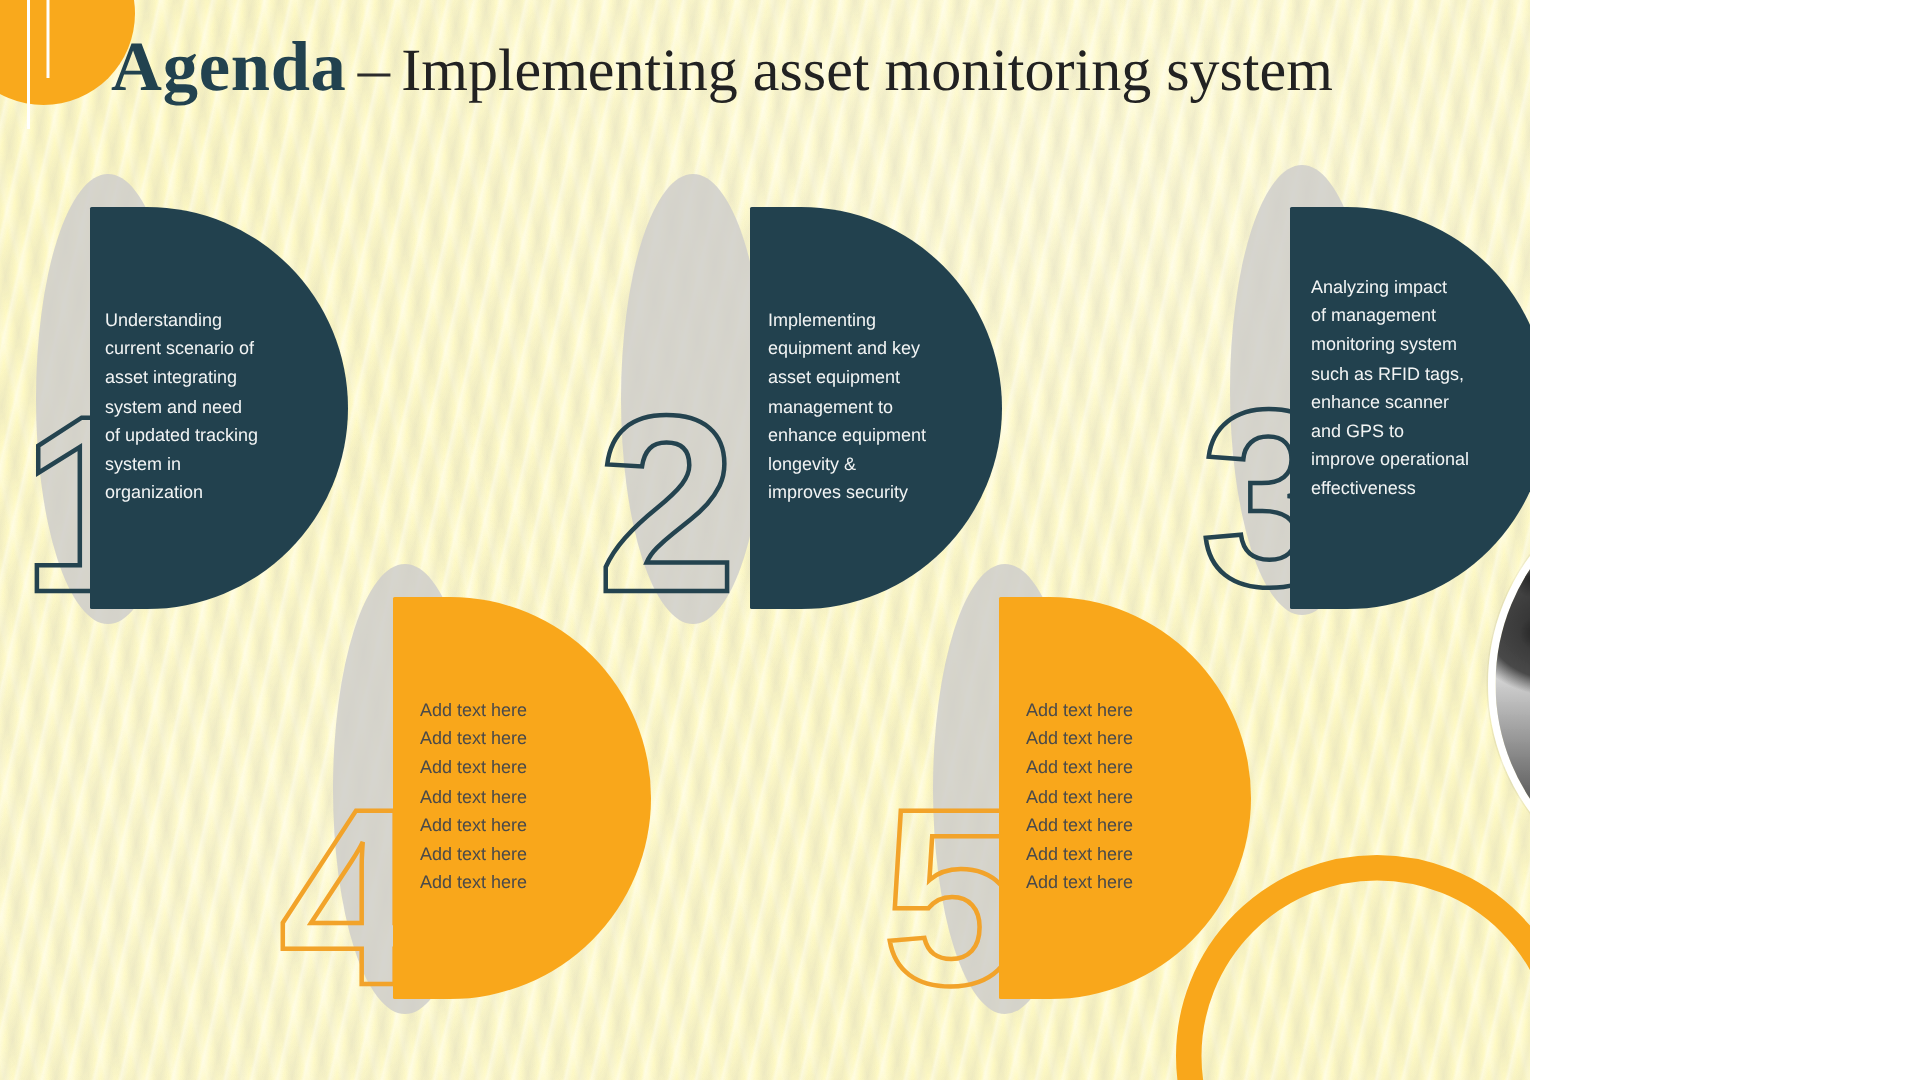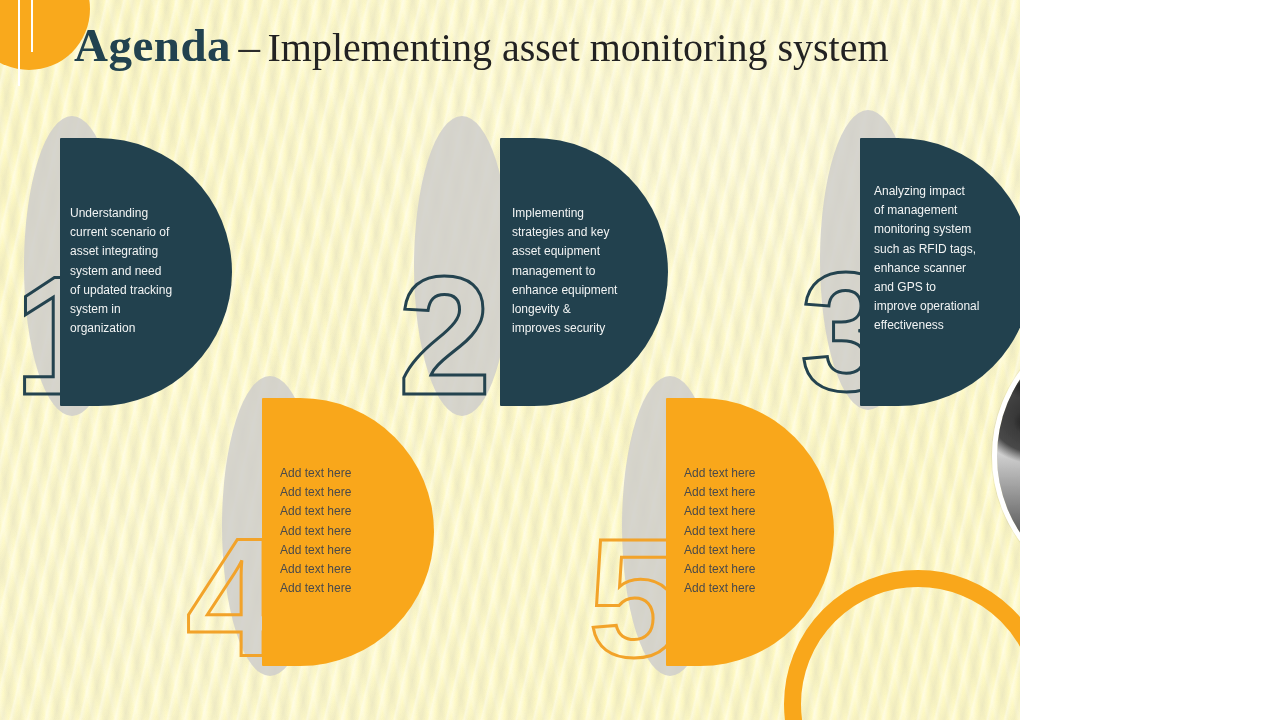--- a/index.html
+++ b/index.html
@@ -254,21 +254,21 @@
       <span class="ln">of updated tracking</span>
       <span class="ln">system  in</span>
       <span class="ln">organization</span>
     </div>
   </div>
 
   <div class="big-num dark" style="left:398px; top:252px;">2</div>
   <div class="halfcard dark" style="left:480px; top:138px; width:168px; height:268px;margin-left:20px;">
     <div class="body" style="left:12px; top:66px;">
       <span class="ln">Implementing</span>
-      <span class="ln">strategies and key</span>
+      <span class="ln">equipment and key</span>
       <span class="ln">asset equipment</span>
       <span class="ln">management to</span>
       <span class="ln">enhance  equipment</span>
       <span class="ln">longevity  &amp;</span>
       <span class="ln">improves security</span>
     </div>
   </div>
 
   <div class="big-num dark" style="left:800px; top:248px;">3</div>
   <div class="halfcard dark" style="left:860px; top:138px; width:172px; height:268px;">

